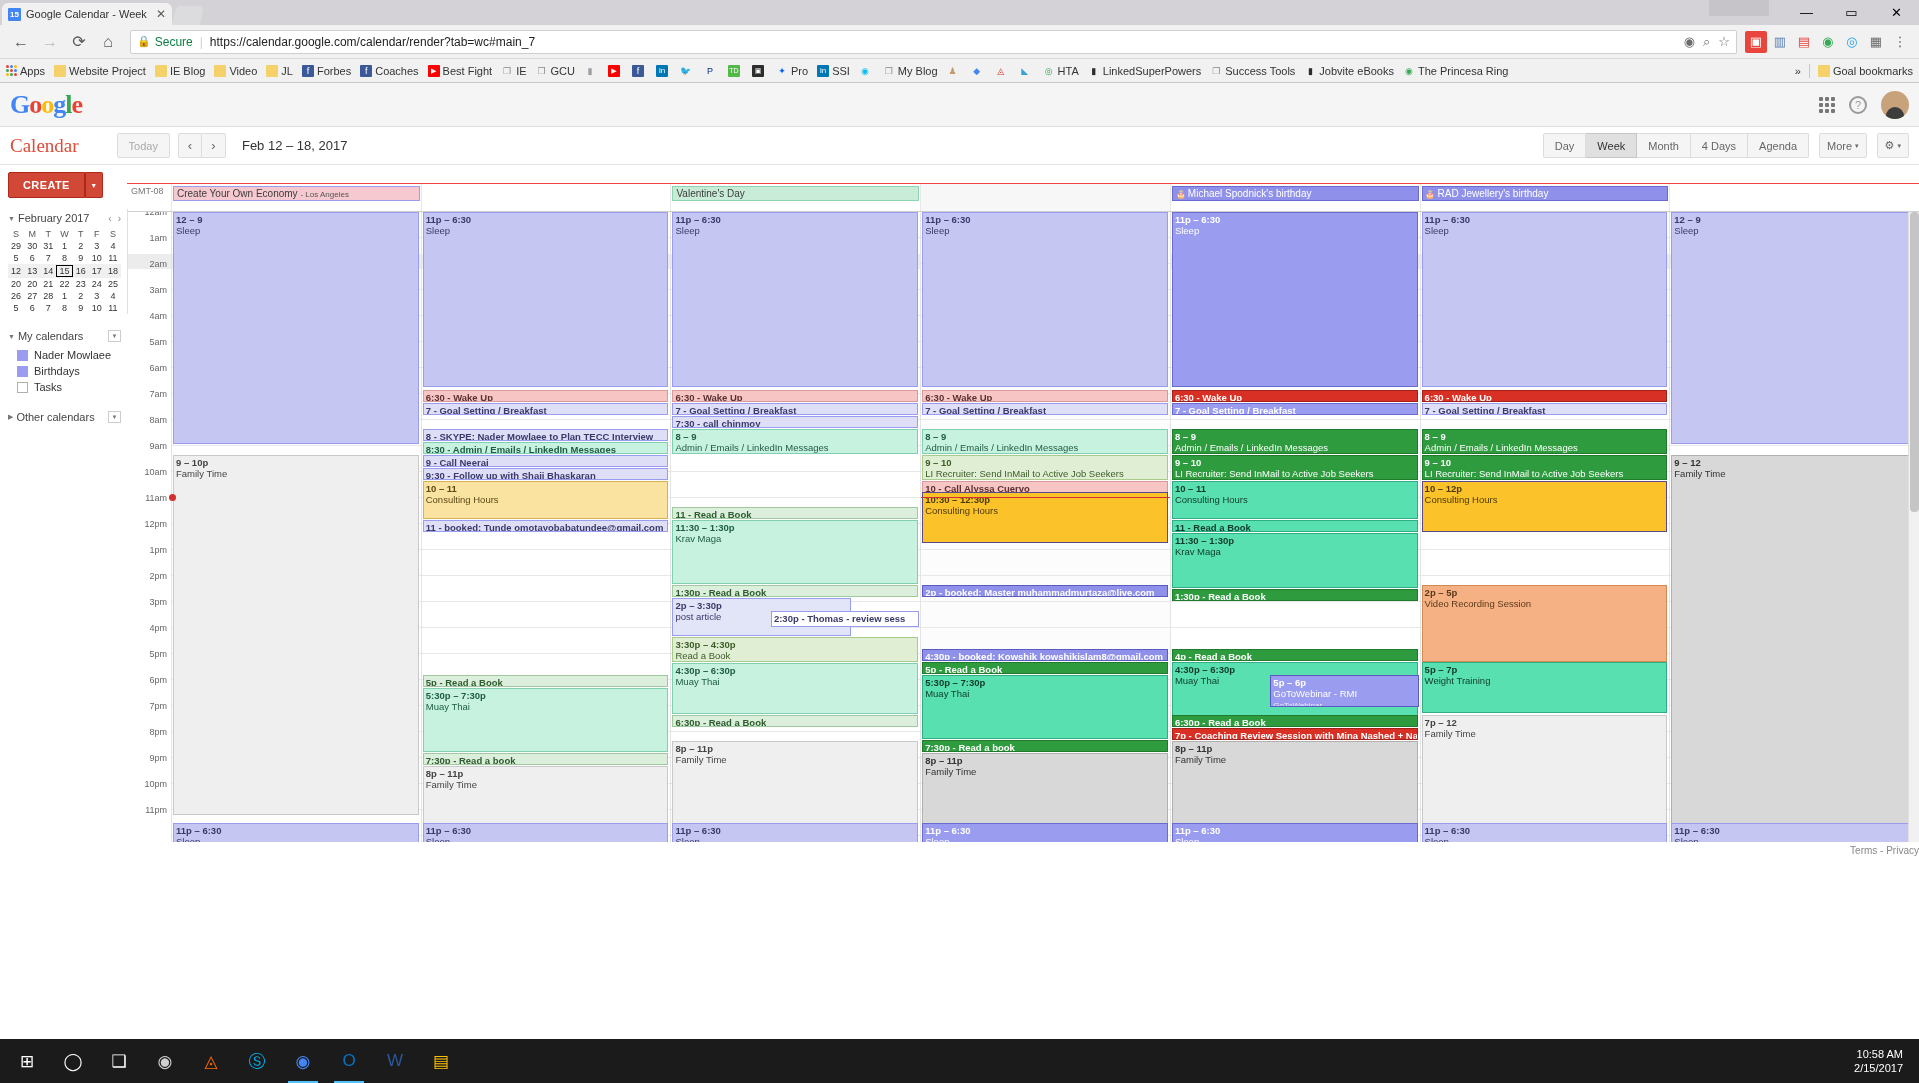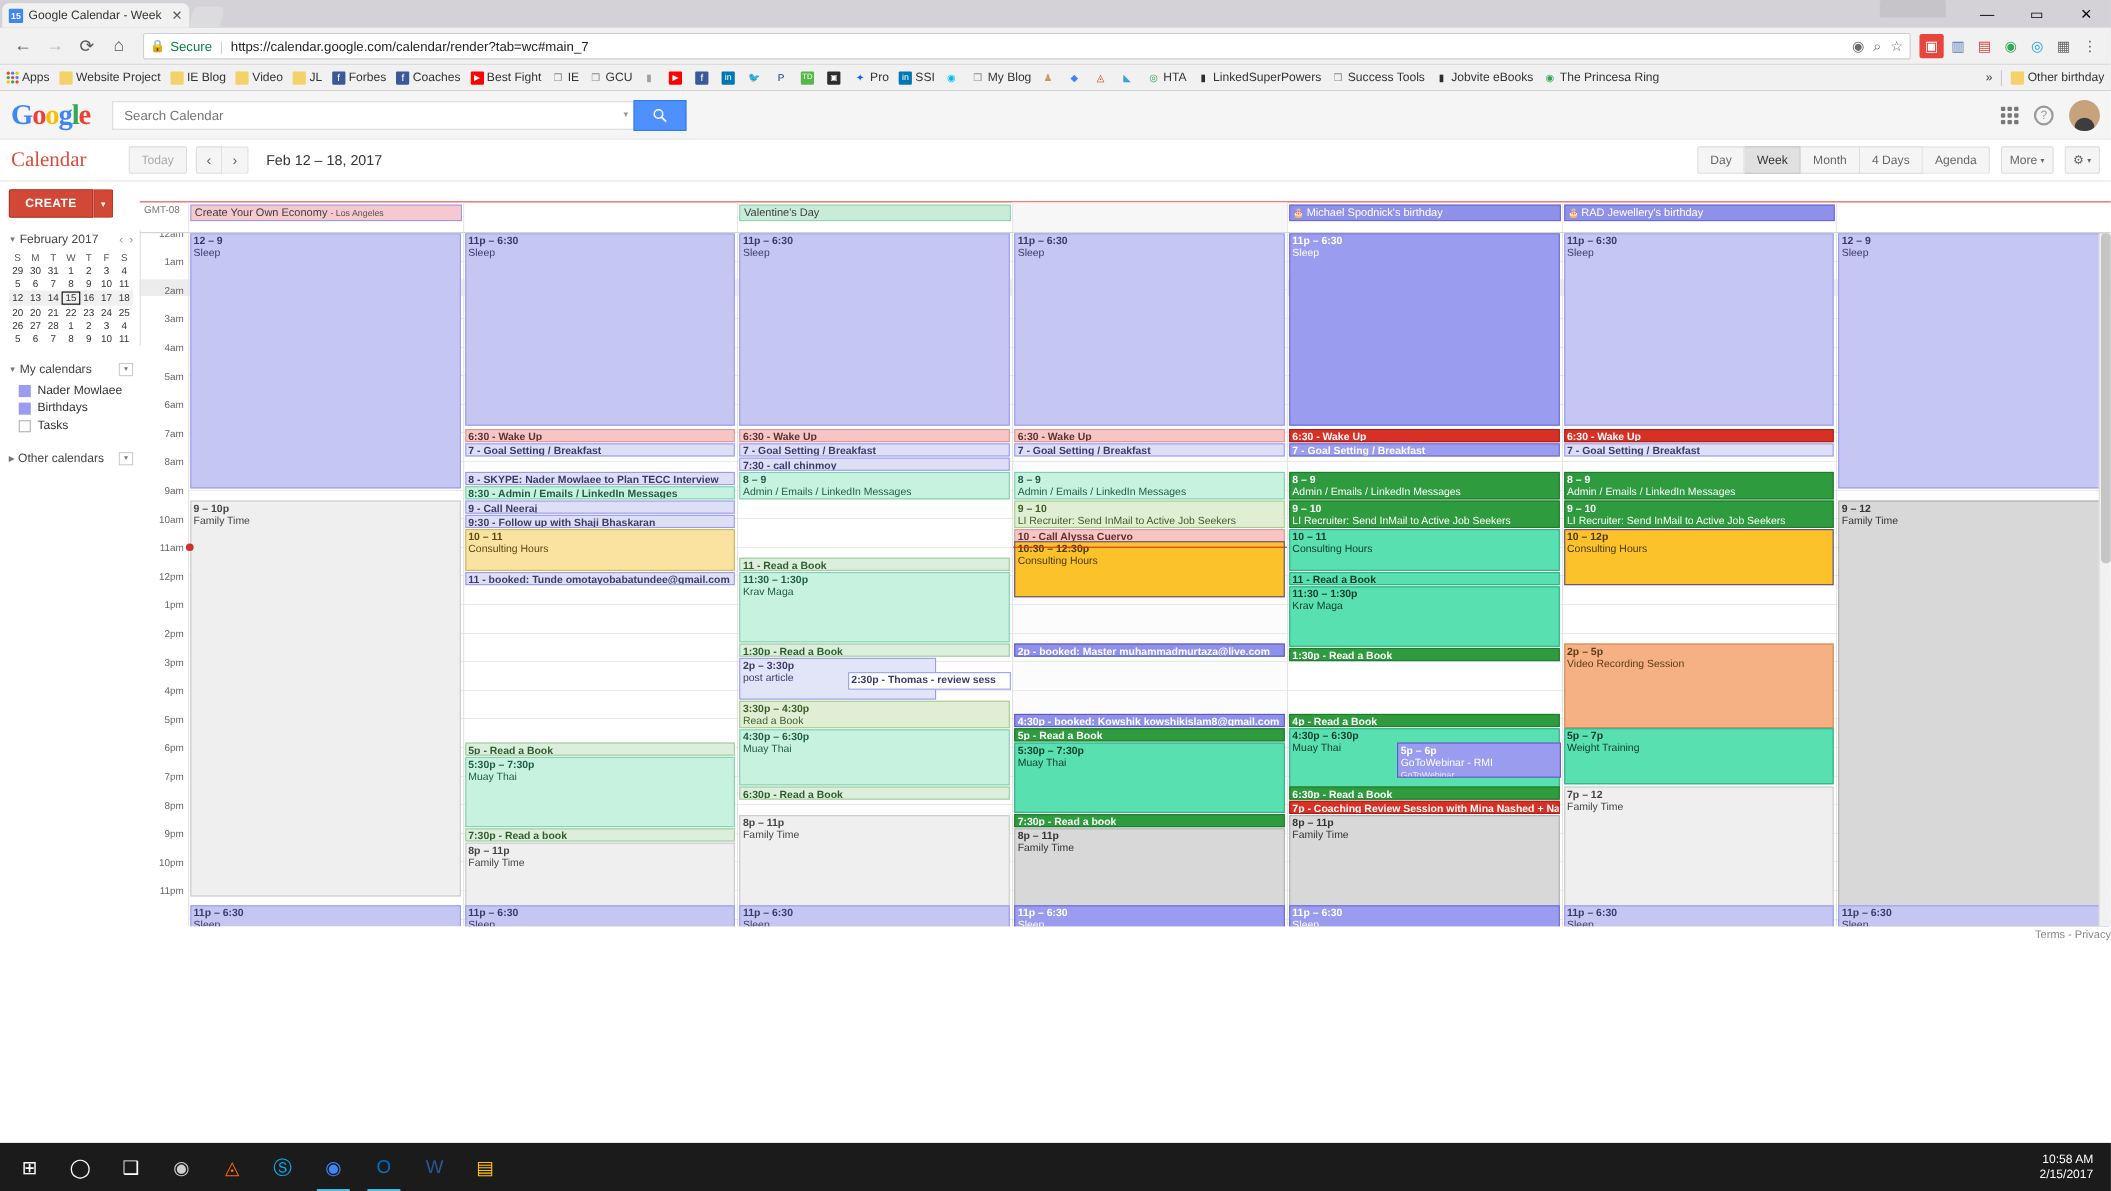--- a/index.html
+++ b/index.html
@@ -467,39 +467,29 @@
         <span class="bm-label">Jobvite eBooks</span>
       </div>
     <div class="bm">
         <span class="bm-ico" style="color:#34a853">◉</span>
         <span class="bm-label">The Princesa Ring</span>
       </div>
     <div class="bm-overflow">
       <span>»</span>
       <span class="bm-divider"></span>
       <span class="bm-ico folder-ico"></span>
-      <span class="bm-label">Other birthday</span>
+      <span class="bm-label">Goal bookmarks</span>
     </div>
   </div>
 </div>
 
 <div class="gcal">
 
   <div class="gheader">
     <div class="glogo"><span class="b">G</span><span class="r">o</span><span class="y">o</span><span class="b">g</span><span class="g">l</span><span class="r">e</span></div>
-    <div class="gsearch">
-      <input type="text" placeholder="Search Calendar" style="">
-      <div class="caret">▼</div>
-      <button>
-        <svg width="14" height="14" viewBox="0 0 20 20">
-            <circle cx="8" cy="8" r="5.5" stroke="#fff" stroke-width="2" fill="none"></circle>
-            <line x1="12" y1="12" x2="18" y2="18" stroke="#fff" stroke-width="2.4"></line>
-          </svg>
-      </button>
-    </div>
     <div class="ghead-right">
       <div class="gapps">
           <i></i>
           <i></i>
           <i></i>
           <i></i>
           <i></i>
           <i></i>
           <i></i>
           <i></i>

